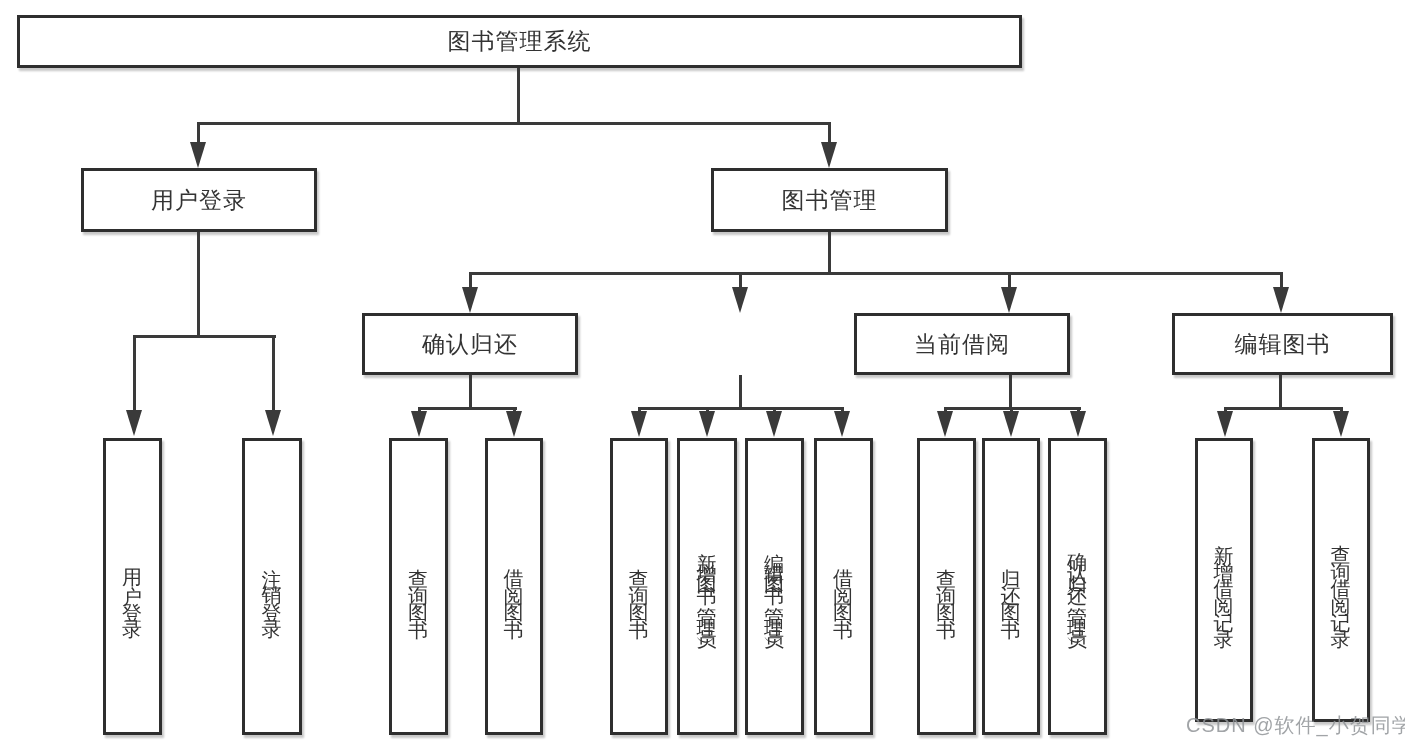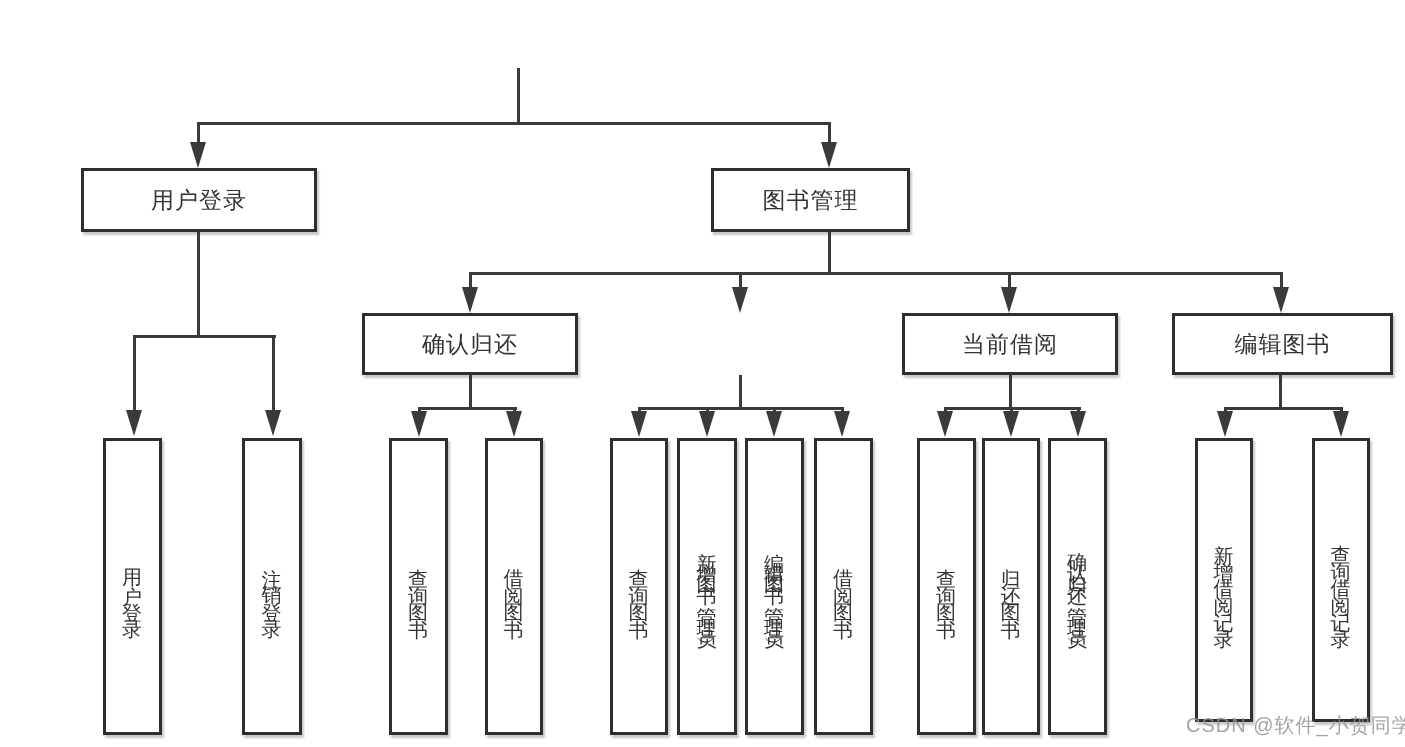--- a/index.html
+++ b/index.html
@@ -47,51 +47,52 @@
     letter-spacing:1px;
     white-space:nowrap;
     z-index:5;
   }
 </style>
 </head>
 <body>
 
 <div id="stage">
 
+  <div class="node hnode" style="left:17px;top:15px;width:1005px;height:53px">图书管理系统</div>
 
   <div class="vline" style="left:517px;top:68px;height:55px"></div>
   <div class="hline" style="left:197px;top:122px;width:634px"></div>
   <div class="vline" style="left:197px;top:122px;height:24px"></div>
   <div class="arr" style="left:190px;top:142px"></div>
   <div class="vline" style="left:828px;top:122px;height:24px"></div>
   <div class="arr" style="left:821px;top:142px"></div>
 
   <div class="node hnode" style="left:81px;top:168px;width:236px;height:64px">用户登录</div>
-  <div class="node hnode" style="left:711px;top:168px;width:199px;height:64px">图书管理</div>
+  <div class="node hnode" style="left:711px;top:168px;width:237px;height:64px">图书管理</div>
 
   <div class="vline" style="left:197px;top:232px;height:106px"></div>
   <div class="hline" style="left:133px;top:335px;width:143px"></div>
   <div class="vline" style="left:133px;top:335px;height:78px"></div>
   <div class="arr" style="left:126px;top:410px"></div>
   <div class="vline" style="left:272px;top:335px;height:78px"></div>
   <div class="arr" style="left:265px;top:410px"></div>
 
   <div class="vline" style="left:828px;top:232px;height:43px"></div>
   <div class="hline" style="left:469px;top:272px;width:814px"></div>
   <div class="vline" style="left:469px;top:272px;height:18px"></div>
   <div class="arr" style="left:462px;top:287px"></div>
   <div class="vline" style="left:739px;top:272px;height:18px"></div>
   <div class="arr" style="left:732px;top:287px"></div>
   <div class="vline" style="left:1008px;top:272px;height:18px"></div>
   <div class="arr" style="left:1001px;top:287px"></div>
   <div class="vline" style="left:1280px;top:272px;height:18px"></div>
   <div class="arr" style="left:1273px;top:287px"></div>
 
   <div class="node hnode" style="left:362px;top:313px;width:216px;height:62px">确认归还</div>
-  <div class="node hnode" style="left:902px;top:313px;width:216px;height:62px">当前借阅</div>
+  <div class="node hnode" style="left:854px;top:313px;width:216px;height:62px">当前借阅</div>
   <div class="node hnode" style="left:1172px;top:313px;width:221px;height:62px">编辑图书</div>
 
   <div class="vline" style="left:469px;top:375px;height:34px"></div>
   <div class="hline" style="left:418px;top:407px;width:99px"></div>
   <div class="vline" style="left:418px;top:407px;height:8px"></div>
   <div class="arr" style="left:411px;top:411px"></div>
   <div class="vline" style="left:513px;top:407px;height:8px"></div>
   <div class="arr" style="left:506px;top:411px"></div>
 
   <div class="vline" style="left:739px;top:375px;height:34px"></div>

